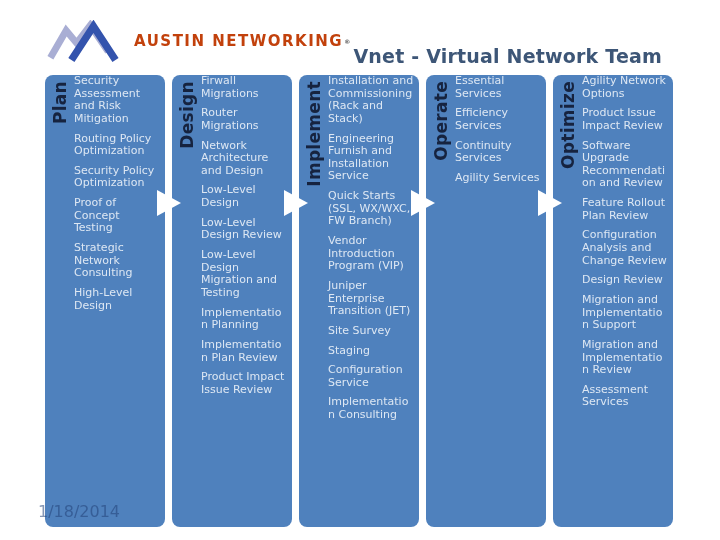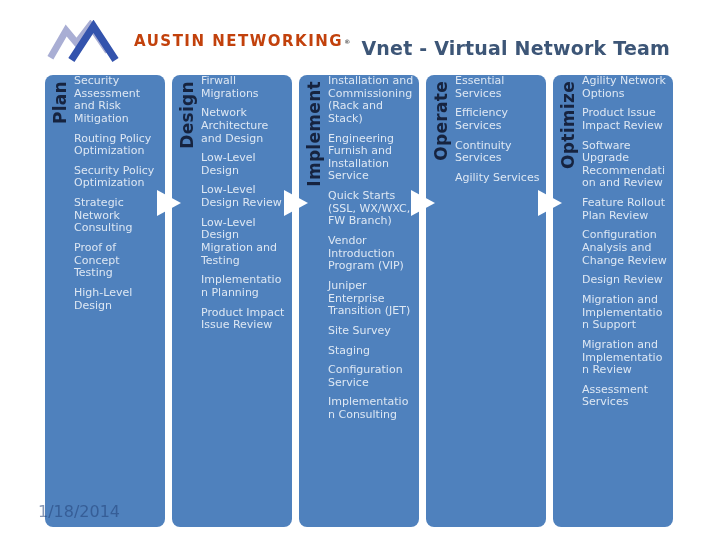--- a/index.html
+++ b/index.html
@@ -16,21 +16,21 @@
   body{font-family:"DejaVu Sans","Liberation Sans",sans-serif;}
   .slide{position:relative;width:720px;height:540px;background:#ffffff;overflow:hidden;}
 
   
   .logo{position:absolute;left:42px;top:18px;display:flex;align-items:center;height:46px;}
   .logo svg{width:84px;height:42px;display:block;margin-right:8px;}
   .logo .light{fill:none;stroke:var(--logo-light);stroke-width:6.5;stroke-linejoin:miter;}
   .logo .dark{fill:none;stroke:var(--logo-dark);stroke-width:7;stroke-linejoin:miter;}
   .logo-text{font-size:15px;font-weight:bold;letter-spacing:1.5px;color:#c2410c;white-space:nowrap;}
   .logo-reg{font-size:6px;color:#111111;vertical-align:top;margin-left:1px;}
-  .title{position:absolute;top:29px;right:42px;margin:8px;font-size:19px;font-weight:600;
+  .title{position:absolute;top:29px;right:42px;margin:16px;font-size:19px;font-weight:600;
          color:var(--title-color);letter-spacing:0.2px;}
 
   
   .column{position:absolute;top:75px;width:120px;height:452px;background:var(--column-blue);
           border-radius:8px;}
   .phase-label{position:absolute;top:6px;left:5px;transform-origin:0 0;
                transform:rotate(-90deg) translateX(-100%);white-space:nowrap;
                font-size:17px;font-weight:bold;color:var(--label-navy);letter-spacing:0.3px;}
   .items{padding:0 4px 8px 29px;}
   .item{margin:0 0 7px 0;font-size:11px;line-height:1.15;color:var(--item-text);
@@ -60,34 +60,36 @@
 
   <h1 class="title">Vnet - Virtual Network Team</h1>
 
   <div id="columns">
       <div class="column" style="left: 45px;">
         <span class="phase-label">Plan</span>
         <div class="items">
           <p class="item">Security Assessment and Risk Mitigation</p>
           <p class="item">Routing Policy Optimization</p>
           <p class="item">Security Policy Optimization</p>
+          <p class="item">Proof of Concept Testing</p>
           <p class="item">Strategic Network Consulting</p>
-          <p class="item">Proof of Concept Testing</p>
           <p class="item">High-Level Design</p>
         </div>
       </div>
       <div class="column" style="left: 172px;">
         <span class="phase-label">Design</span>
         <div class="items">
           <p class="item">Firwall Migrations</p>
+          <p class="item">Router Migrations</p>
           <p class="item">Network Architecture and Design</p>
           <p class="item">Low-Level Design</p>
           <p class="item">Low-Level Design Review</p>
           <p class="item">Low-Level Design Migration and Testing</p>
           <p class="item">Implementation Planning</p>
+          <p class="item">Implementation Plan Review</p>
           <p class="item">Product Impact Issue Review</p>
         </div>
       </div>
       <div class="column" style="left: 299px;">
         <span class="phase-label">Implement</span>
         <div class="items">
           <p class="item">Installation and Commissioning (Rack and Stack)</p>
           <p class="item">Engineering Furnish and Installation Service</p>
           <p class="item">Quick Starts (SSL, WX/WXC, FW Branch)</p>
           <p class="item">Vendor Introduction Program (VIP)</p>

